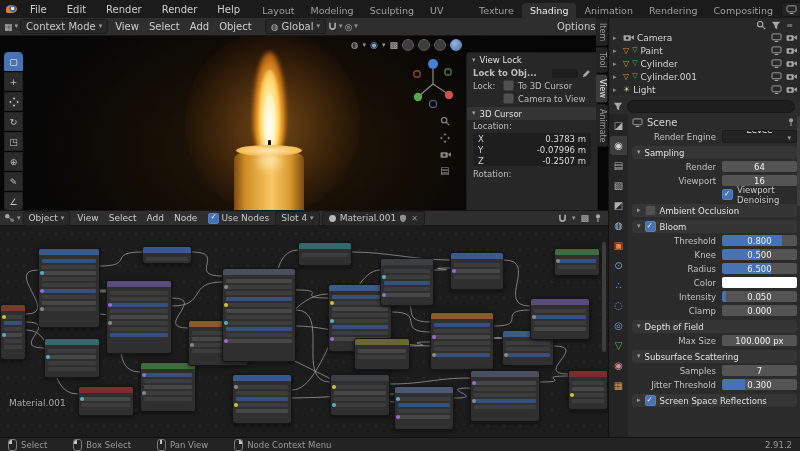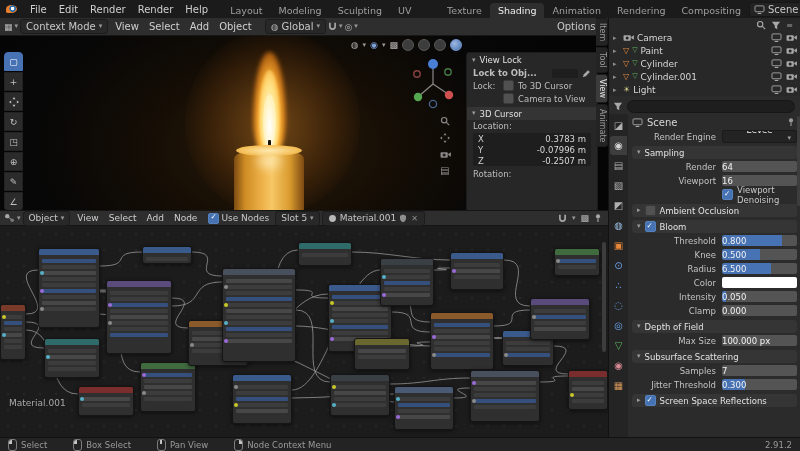--- a/index.html
+++ b/index.html
@@ -115,21 +115,21 @@
       align-items:center;padding-top:2px;gap:1px;}
   .ptab{width:17px;height:19px;display:flex;align-items:center;justify-content:center;font-size:10px;border-radius:3px 0 0 3px;}
   .ptab.active{background:#3d3d3d;}
   #prop-content{position:absolute;left:19px;top:18px;right:0;bottom:0;padding:1px 4px 0 4px;overflow:hidden;}
   .pbread{height:14px;display:flex;align-items:center;gap:4px;color:#d6d6d6;}
   .pbread .pin{margin-left:auto;color:#9a9a9a;padding-right:2px;}
   .prow{display:flex;align-items:center;height:13px;margin:1px 0;}
   .plabel{width:84px;flex:none;text-align:right;padding-right:6px;color:#c2c2c2;font-size:8.5px;
       white-space:nowrap;overflow:hidden;}
   .pfield{flex:1;height:11px;background:#545454;border-radius:2px;position:relative;display:flex;align-items:center;
-      color:#f2f2f2;font-size:8.5px;overflow:hidden;}
+      justify-content:center;color:#f2f2f2;font-size:8.5px;overflow:hidden;}
   .pfield.dropdown{background:#232323;border:1px solid #1a1a1a;justify-content:flex-end;padding:0 5px;flex-direction:column;}
   .pfield.dropdown .caret{margin-left:auto;}
   .pfill{position:absolute;left:0;top:0;bottom:0;background:#4772b3;border-radius:2px 0 0 2px;}
   .pval{position:relative;}
   .pcheck{flex:1;display:flex;align-items:center;gap:4px;color:#c8c8c8;font-size:8.5px;}
   .sec-hdr{height:13px;background:#353535;border-radius:3px;display:flex;align-items:center;gap:4px;
       padding:0 5px;margin:3px 0 1px 0;color:#e2e2e2;font-size:8.5px;}
   
   #statusbar{position:absolute;left:0;top:437px;width:800px;height:14px;background:#232323;border-top:1px solid #121212;
       display:flex;align-items:center;gap:26px;padding-left:8px;box-sizing:border-box;color:#9a9a9a;font-size:8.5px;}
@@ -141,21 +141,21 @@
   .mouse.right::before{right:0;border-radius:0 2.5px 0 0;}
   #version{margin-left:auto;padding-right:8px;}
 </style>
 </head>
 <body>
 
 <div id="app">
 
   <div id="topbar">
     <span class="logo"></span>
-    <div id="topbar-menus" style="display:flex;">
+    <div id="topbar-menus" style="display:flex;gap:8px;">
         <span class="menu-item">File</span>
         <span class="menu-item">Edit</span>
         <span class="menu-item">Render</span>
         <span class="menu-item">Render</span>
         <span class="menu-item">Help</span>
       </div>
     <div id="tabs">
         <span class="tab">Layout</span>
         <span class="tab">Modeling</span>
         <span class="tab">Sculpting</span>
@@ -352,21 +352,21 @@
     </div>
     <div id="sh-menus" style="display:flex;">
         <span class="hmenu">View</span>
         <span class="hmenu">Select</span>
         <span class="hmenu">Add</span>
         <span class="hmenu">Node</span>
       </div>
     <span class="cb on" style="margin-left:4px;"></span>
     <span>Use Nodes</span>
     <div class="dd" style="margin-left:4px;">
-      <span>Slot 5</span>
+      <span>Slot 4</span>
       <span class="caret">▾</span>
     </div>
     <div class="dd">
       <span class="icn" id="ic-sphere" style="color:#b8b8b8;">
           <svg width="9" height="9" viewBox="0 0 12 12">
             <circle cx="6" cy="6" r="4.6" fill="currentColor"></circle>
           </svg>
         </span>
       <span>Material.001</span>
       <span class="icn" id="ic-shield" style="color:#8f8f8f;">

